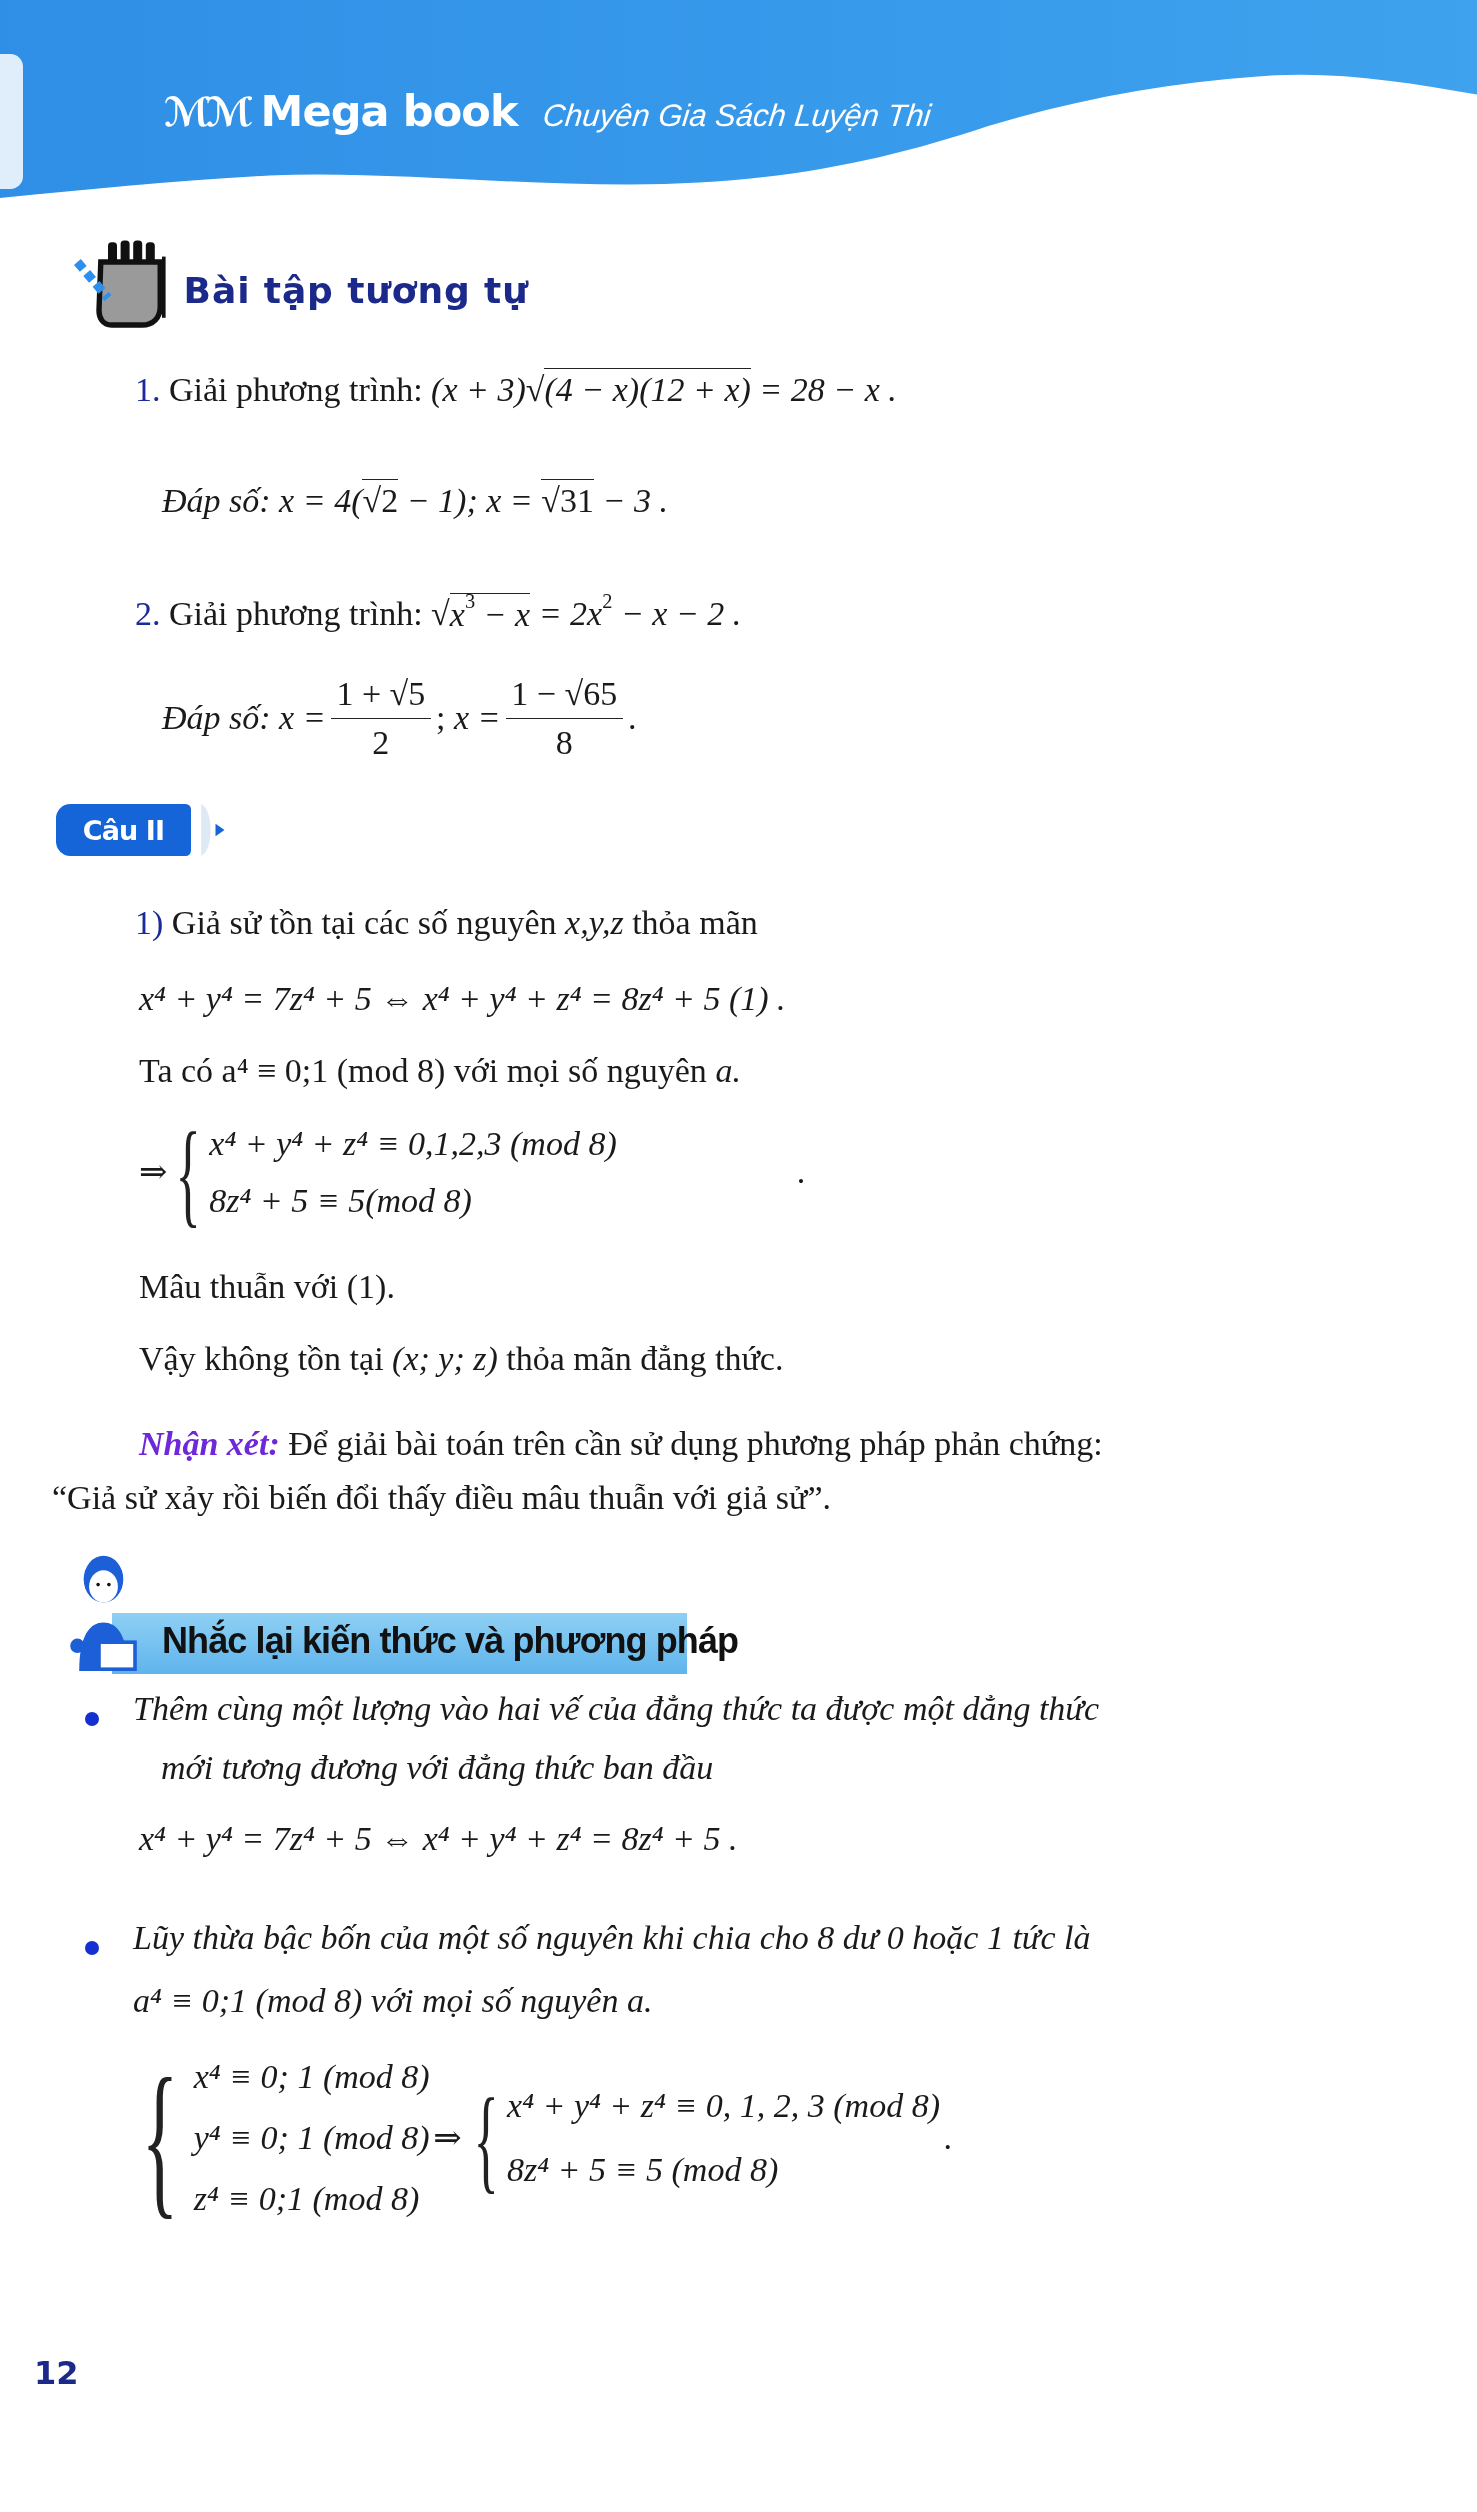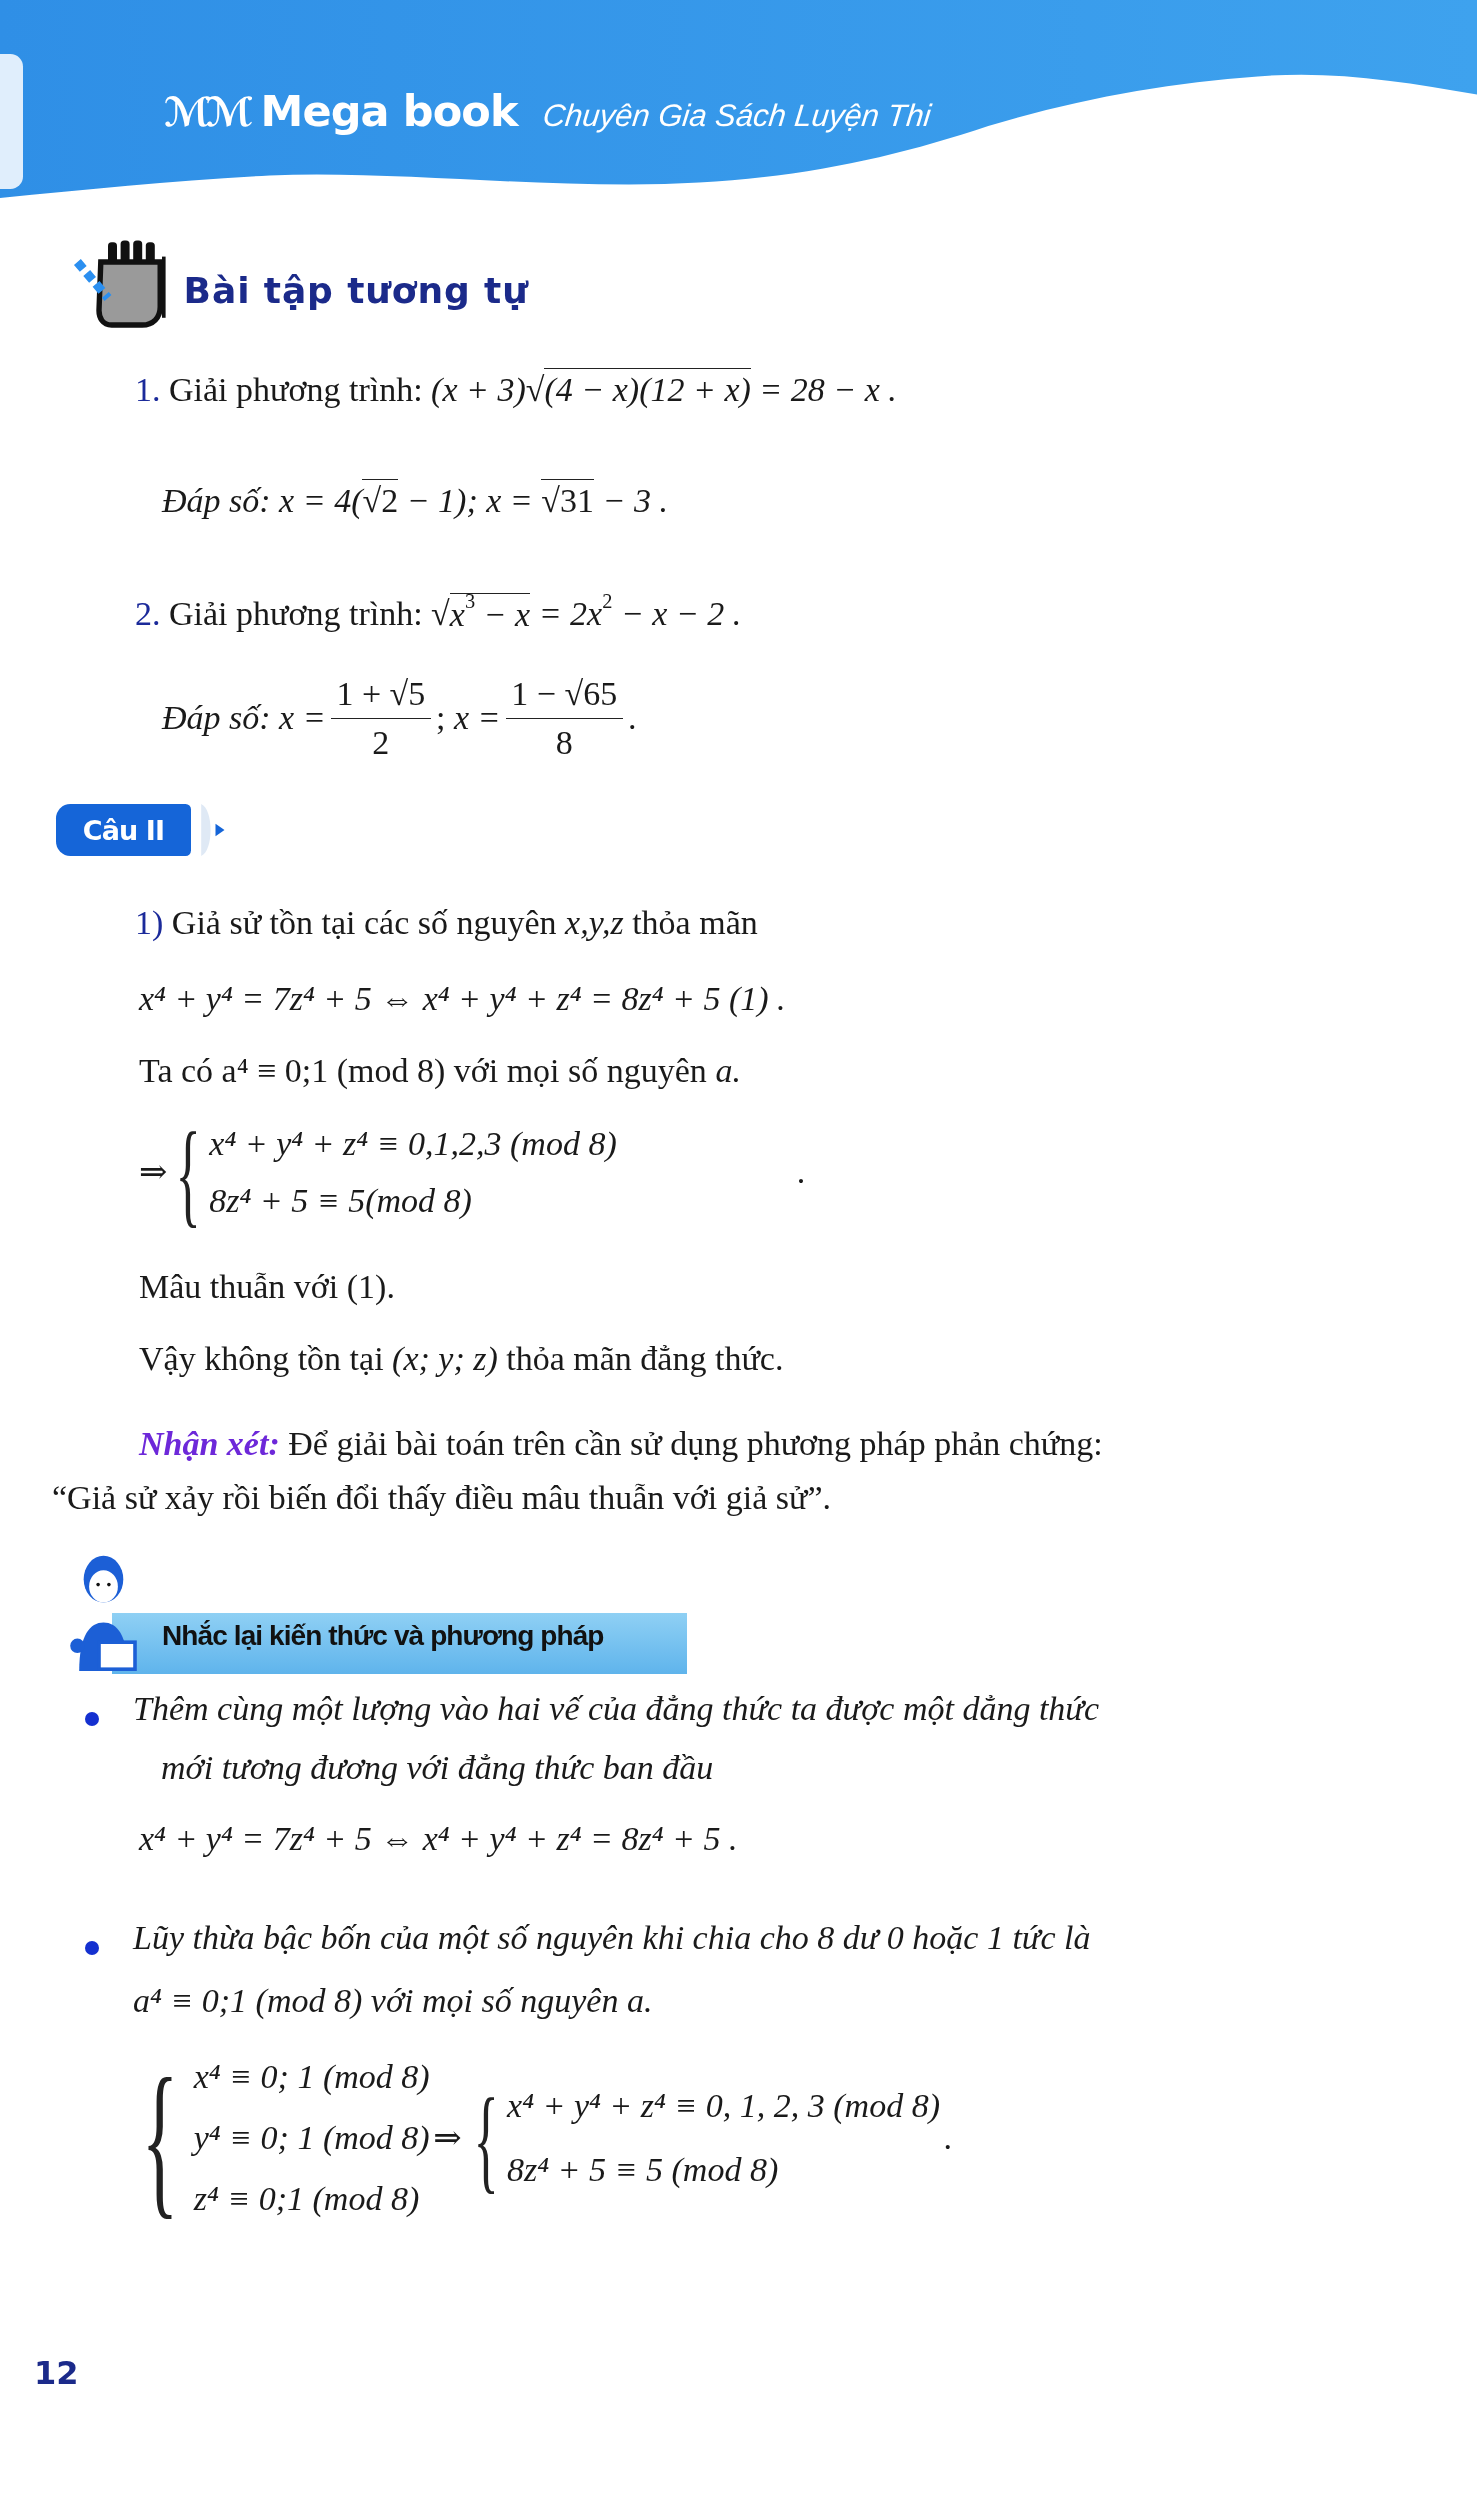--- a/index.html
+++ b/index.html
@@ -33,21 +33,21 @@
   .badge { left: 56px; top: 804px; width: 135px; height: 52px; background: #1565d8; border-radius: 14.4px 5.4px 5.4px 14.4px; color: #fff; font-family: "DejaVu Sans", sans-serif; font-weight: bold; font-size: 27px; display: flex; align-items: center; justify-content: center; letter-spacing: -0.9px; }
   .badge-tip { left: 201px; top: 804px; width: 38px; height: 52px; }
 
   .sys { display: inline-flex; align-items: center; vertical-align: middle; }
   .brace { font-size: 117px; line-height: 1; transform: scaleX(0.45); margin: 0 -7.2px; font-weight: 100; color: #222; }
   .brace-lg { font-size: 171px; }
   .sys-rows { display: flex; flex-direction: column; gap: 16px; }
 
   .nhac-banner { left: 63px; top: 1545px; }
   .nhac-bar { position: absolute; left: 49px; top: 68px; width: 575px; height: 61px; background: linear-gradient(180deg,#8fd0f4,#5fb4ec); }
-  .nhac-text { position: absolute; left: 99px; top: 75px; font-family: "Liberation Sans", sans-serif; font-weight: bold; font-size: 28px; color: #111; letter-spacing: -0.9px; white-space: nowrap; }
+  .nhac-text { position: absolute; left: 99px; top: 75px; font-family: "Liberation Sans", sans-serif; font-weight: bold; font-size: 36px; color: #111; letter-spacing: -0.9px; white-space: nowrap; }
 
   .bullet { width: 14.4px; height: 14.4px; border-radius: 50%; background: #1430d0; }
   .pageno { left: 34px; top: 2354px; font-family: "DejaVu Sans", sans-serif; font-weight: bold; font-size: 32px; color: #1b2a8a; }
 </style>
 </head>
 <body>
 
 <svg class="abs header-band" viewBox="0 0 1644 240" preserveAspectRatio="none">
   <defs>
     <linearGradient id="hg" x1="0" y1="0" x2="1" y2="0">

